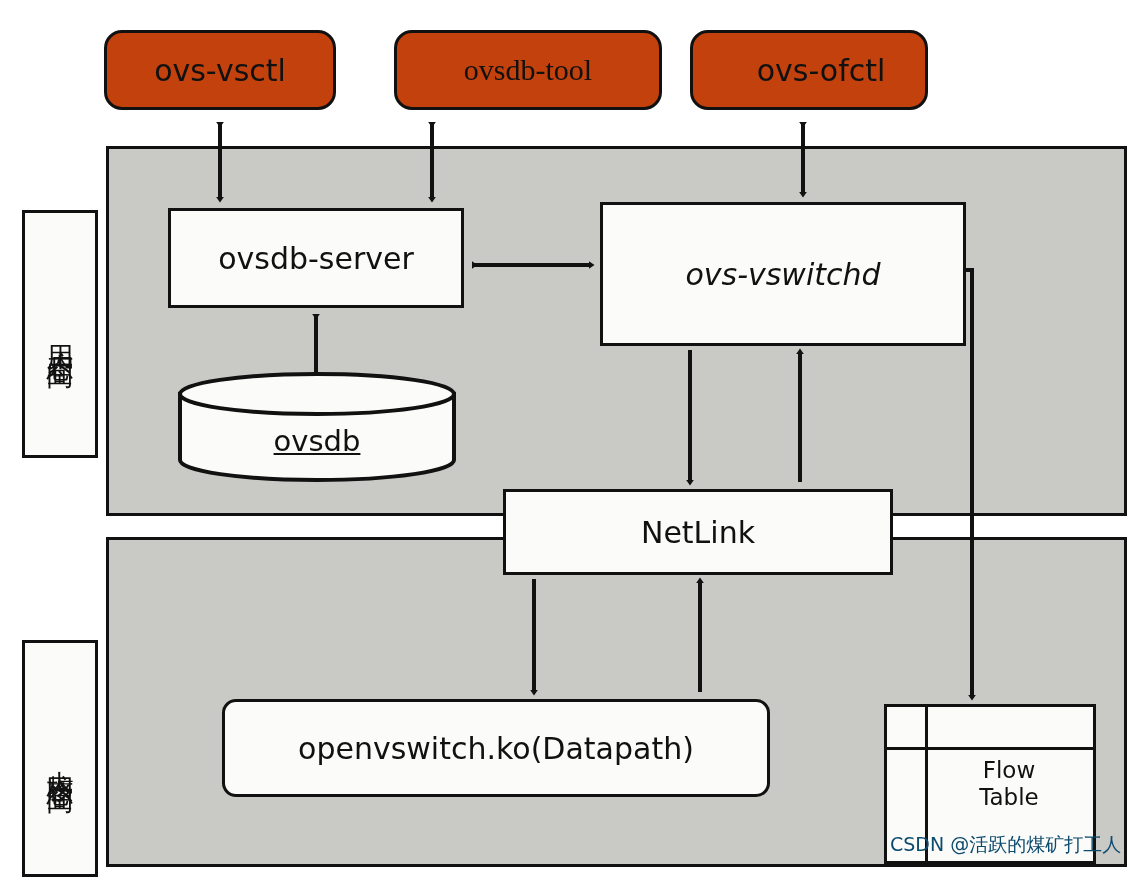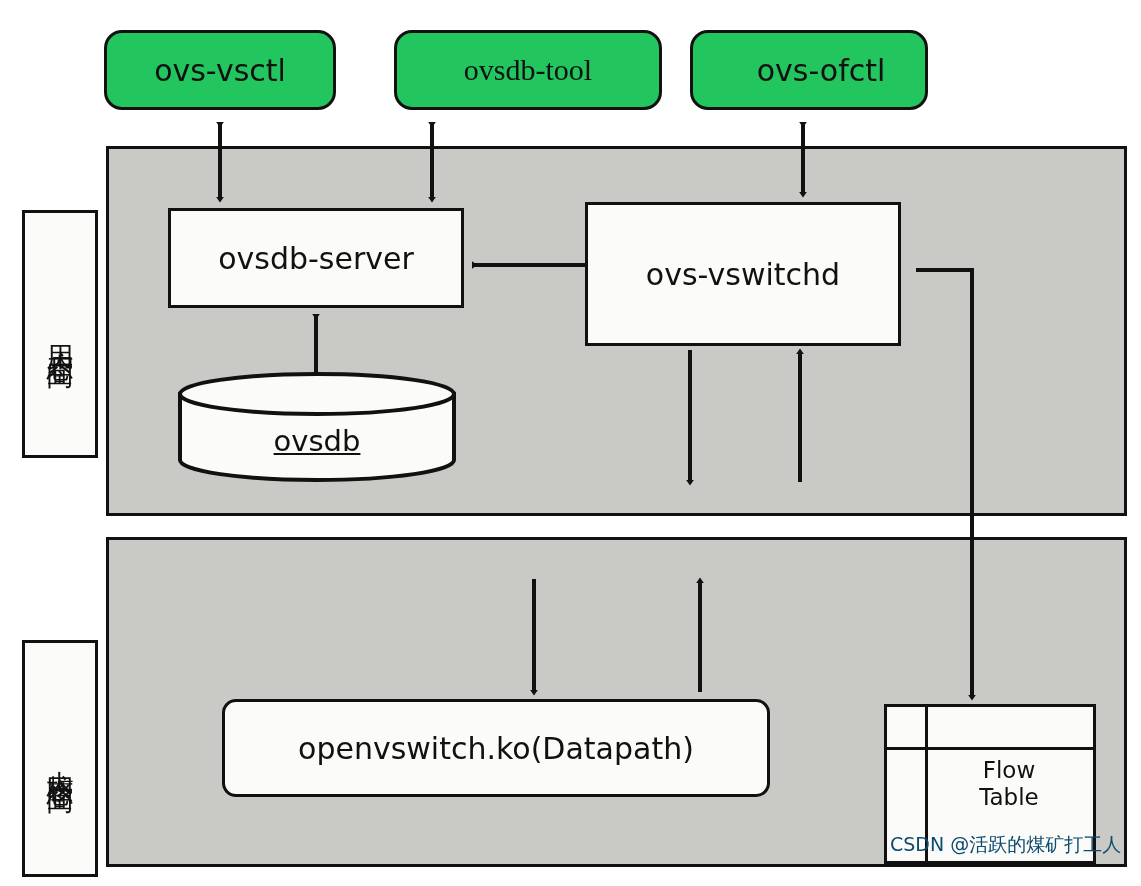--- a/index.html
+++ b/index.html
@@ -32,21 +32,21 @@
     letter-spacing:4px;
     color:#111;
     font-family:"DejaVu Sans","Liberation Sans",sans-serif;
   }
   #user-space-label{left:22px;top:210px;width:76px;height:248px;}
   #kernel-space-label{left:22px;top:640px;width:76px;height:237px;}
 
   
   .cli-box{
     position:absolute;
-    background:#22c55e;
+    background:#c2410c;
     border:3px solid #111;
     border-radius:18px;
     box-sizing:border-box;
     display:flex;align-items:center;justify-content:center;
     font-size:30px;color:#111;
     white-space:nowrap;
   }
   #cli-ovs-vsctl{left:104px;top:30px;width:232px;height:80px;}
   #cli-ovsdb-tool{left:394px;top:30px;width:268px;height:80px;font-family:Liberation Serif, serif;}
   #cli-ovs-ofctl{left:690px;top:30px;width:238px;height:80px;padding-left:24px;}
@@ -56,21 +56,21 @@
     position:absolute;
     background:#fbfbf9;
     border:3px solid #111;
     box-sizing:border-box;
     display:flex;align-items:center;justify-content:center;
     font-size:30px;color:#111;
     white-space:nowrap;
     z-index:4;
   }
   #box-ovsdb-server{left:168px;top:208px;width:296px;height:100px;}
-  #box-ovs-vswitchd{left:585px;top:202px;width:316px;height:144px;}
+  #box-ovs-vswitchd{left:600px;top:202px;width:366px;height:144px;font-style:italic;}
   #box-netlink{left:503px;top:489px;width:390px;height:86px;}
   #box-openvswitch{left:222px;top:699px;width:548px;height:98px;border-radius:14px;}
 
   
   #db-ovsdb{
     position:absolute;left:176px;top:372px;width:282px;height:110px;z-index:4;
   }
   #db-ovsdb svg{display:block;width:100%;height:100%;}
   #db-ovsdb .db-text{
     position:absolute;left:0;top:52px;width:100%;
@@ -175,20 +175,21 @@
   <div class="box" id="box-ovs-vswitchd">ovs-vswitchd</div>
 
   <div id="db-ovsdb">
     <svg viewBox="0 0 282 110" xmlns="http://www.w3.org/2000/svg">
       <path d="M4 22 L4 88 A 137 20 0 0 0 278 88 L278 22 Z" fill="#fbfbf9" stroke="#111" stroke-width="4"></path>
       <ellipse cx="141" cy="22" rx="137" ry="20" fill="#fbfbf9" stroke="#111" stroke-width="4"></ellipse>
     </svg>
     <div class="db-text">ovsdb</div>
   </div>
 
+  <div class="box" id="box-netlink">NetLink</div>
 
   <div class="box" id="box-openvswitch">openvswitch.ko(Datapath)</div>
 
   <div id="box-flow-table">
     <div id="flow-header-rule"></div>
     <div id="flow-col-rule"></div>
     <div id="flow-table-text">
       <span>Flow</span>
       <span>Table</span>
     </div>

